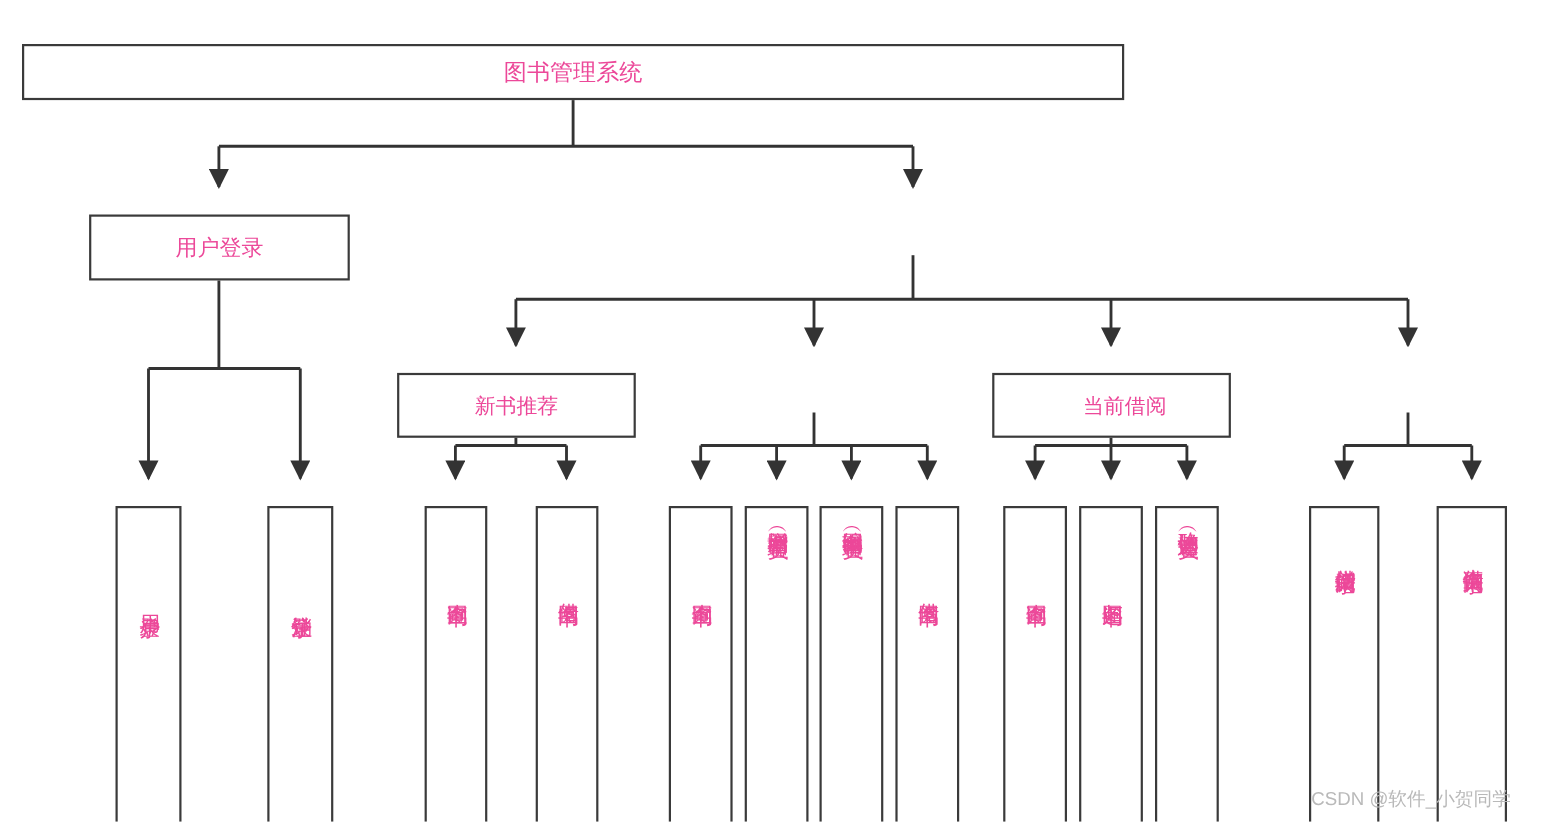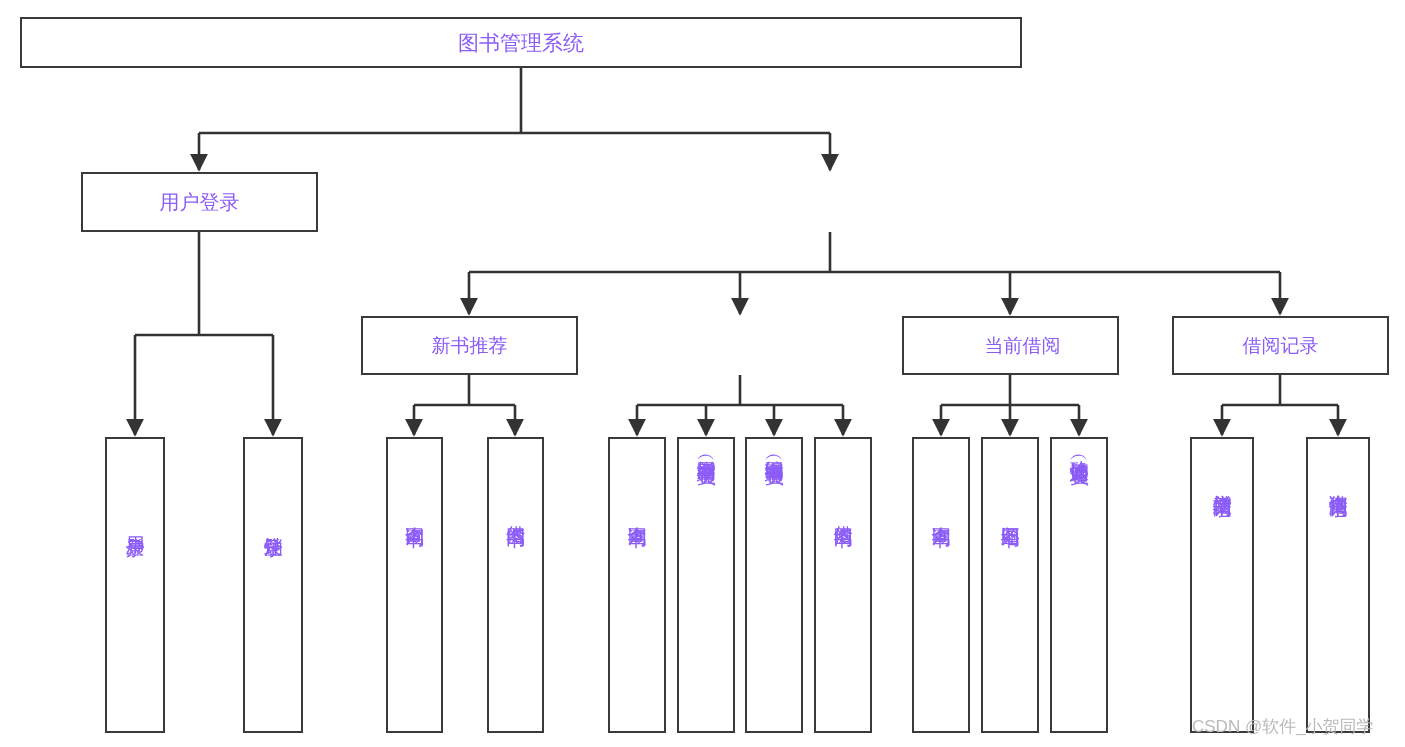--- a/index.html
+++ b/index.html
@@ -27,22 +27,23 @@
     pointer-events: none;
   }
   .node {
     position: absolute;
     box-sizing: border-box;
     border: 2px solid #3a3a3a;
     background: #ffffff;
     display: flex;
     align-items: center;
     justify-content: center;
-    color: #8b5cf6;
+    color: #ec4899;
     z-index: 2;
+    margin-top: 23px;
   }
   .node.root {
     font-size: 21px;
   }
   .node.level2 {
     font-size: 20px;
   }
   .node.level3 {
     font-size: 19px;
   }
@@ -132,23 +133,20 @@
   <div class="node level2" style="left:81px; top:172px; width:237px; height:60px;">
     <span>用户登录</span>
   </div>
 
   <div class="node level3" style="left:361px; top:316px; width:217px; height:59px;">
     <span>新书推荐</span>
   </div>
   <div class="node level3" style="left:902px; top:316px; width:217px; height:59px;padding-left:24px;">
     <span>当前借阅</span>
   </div>
-  <div class="node level3" style="left:1172px; top:316px; width:217px; height:59px;">
-    <span>借阅记录</span>
-  </div>
 
   <div class="node leaf" style="left:105px; top:437px; width:60px; height:296px; padding-top:82px;">
     <span class="vtext">用户登录</span>
   </div>
   <div class="node leaf" style="left:243px; top:437px; width:60px; height:296px; padding-top:82px;">
     <span class="vtext">注销登录</span>
   </div>
 
   <div class="node leaf" style="left:386px; top:437px; width:57px; height:296px; padding-top:72px;">
     <span class="vtext">查询图书</span>

